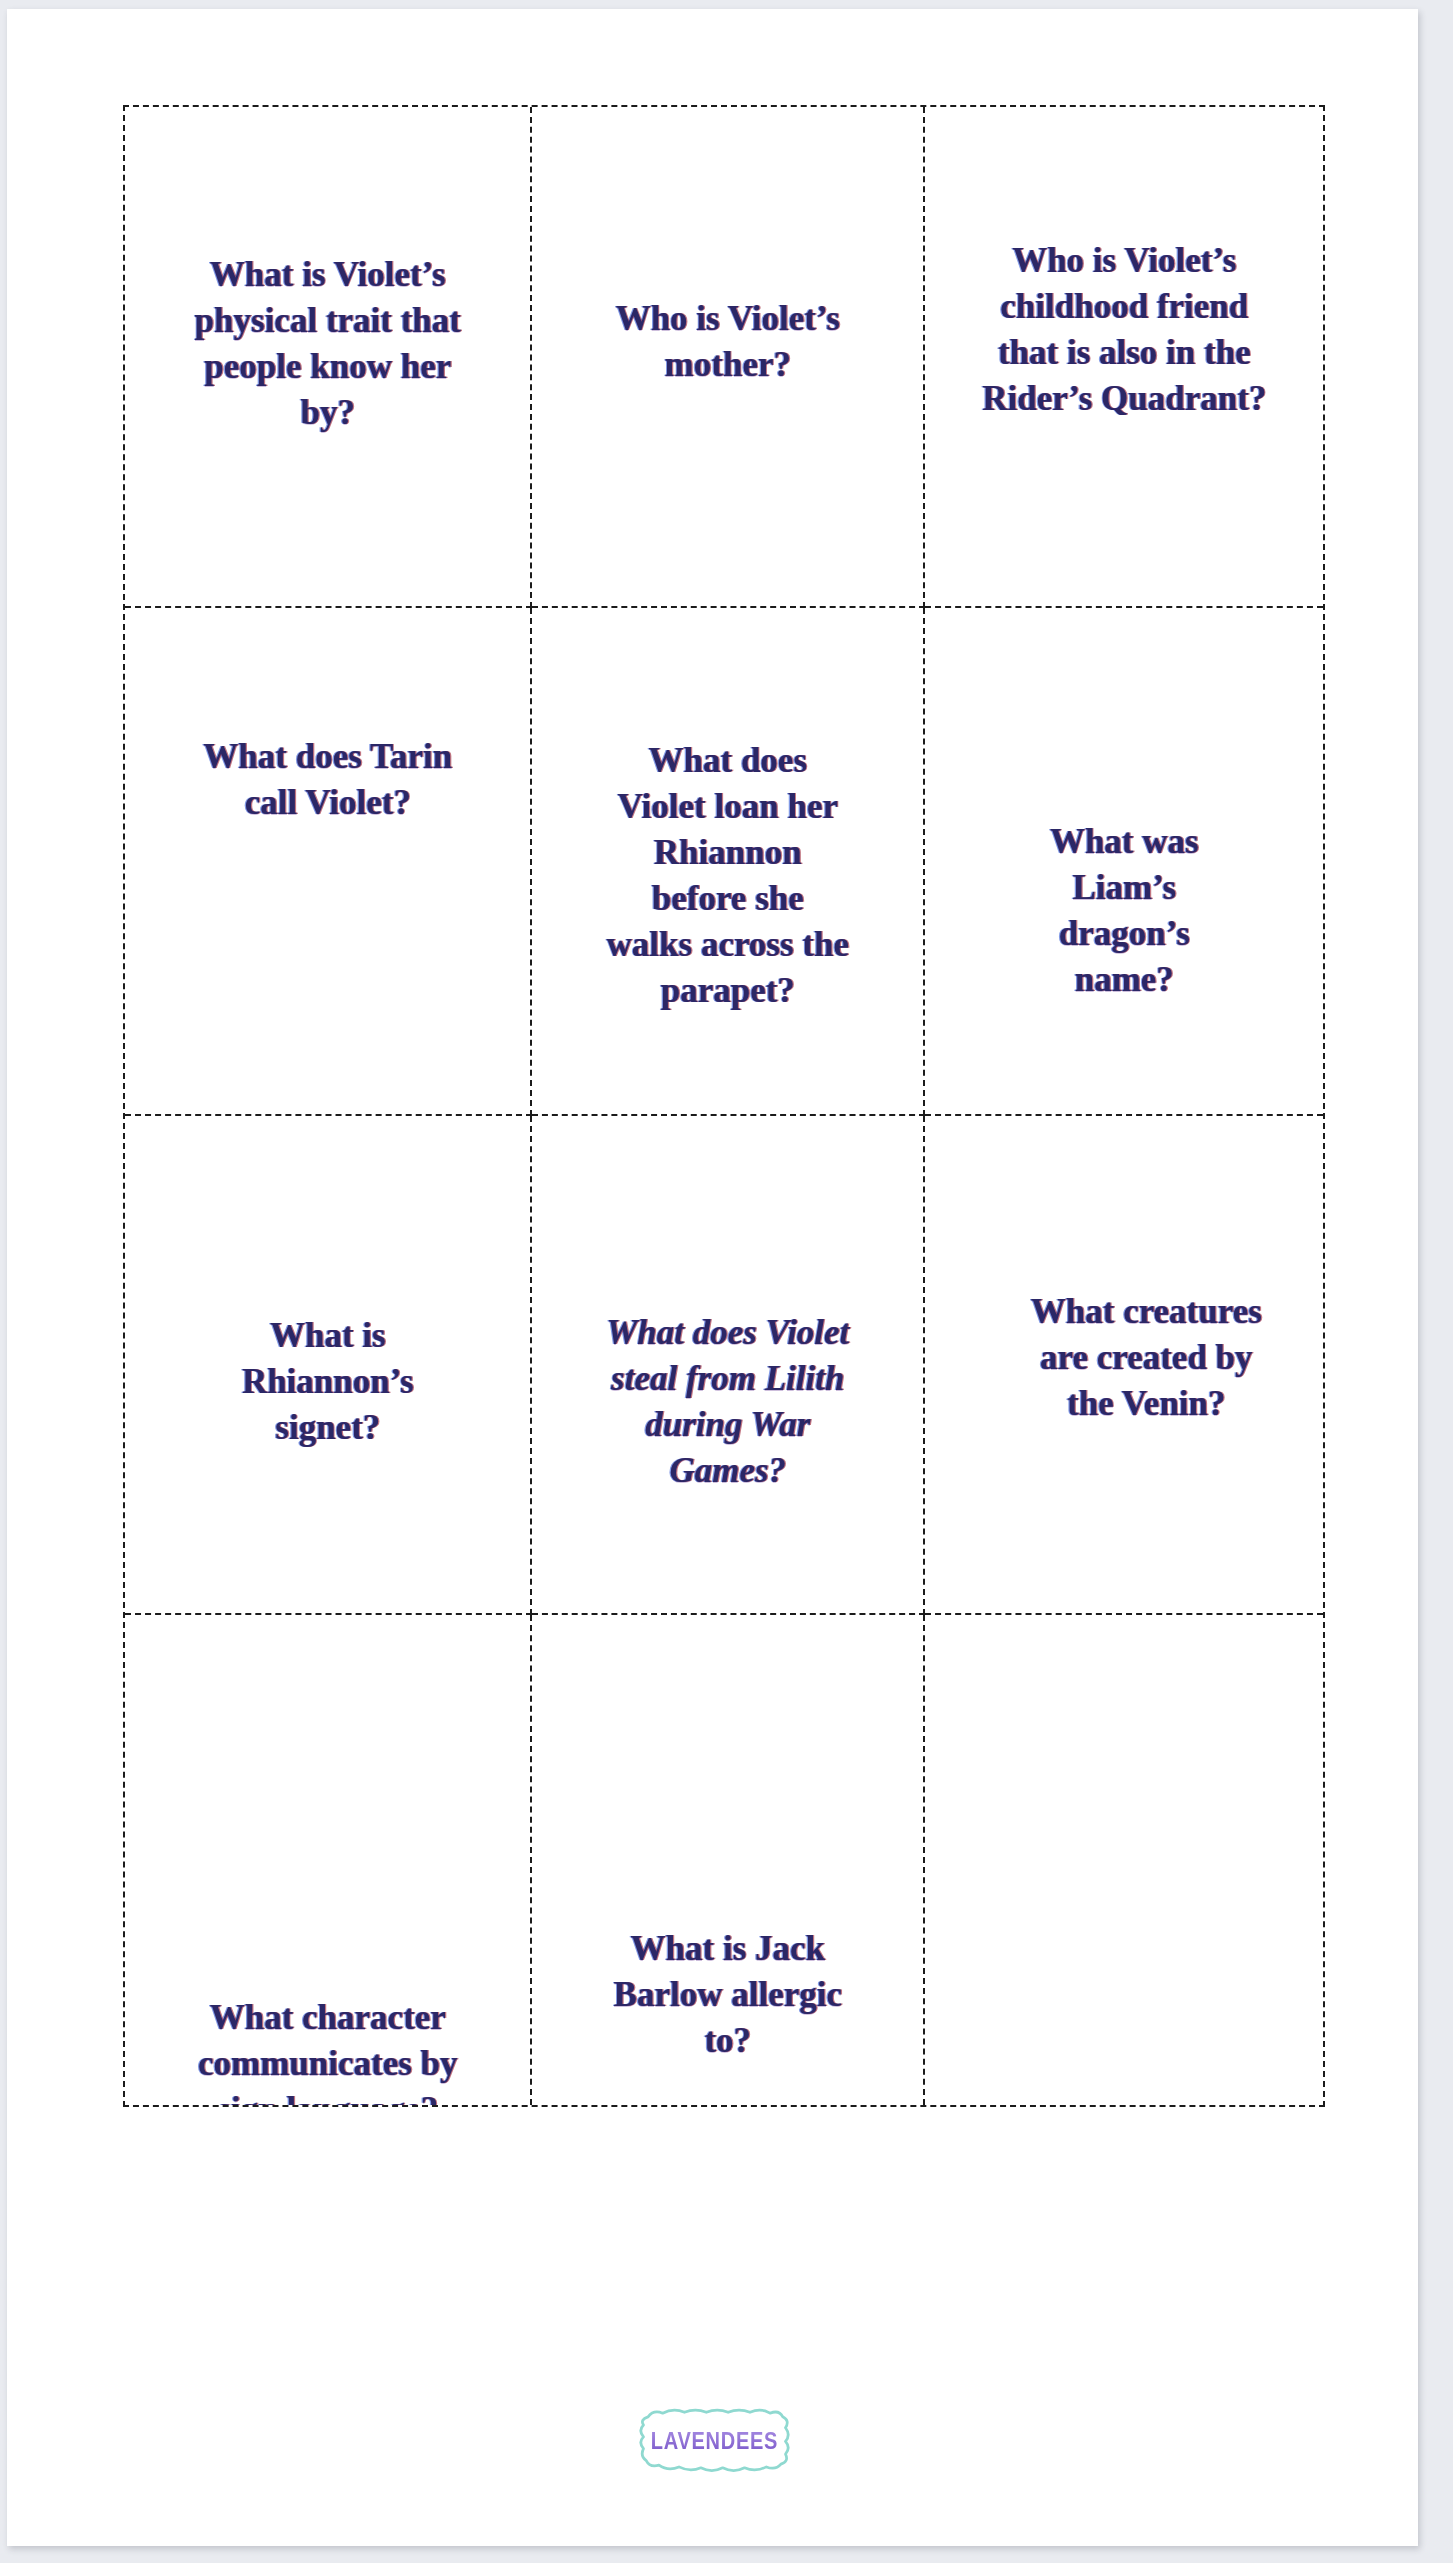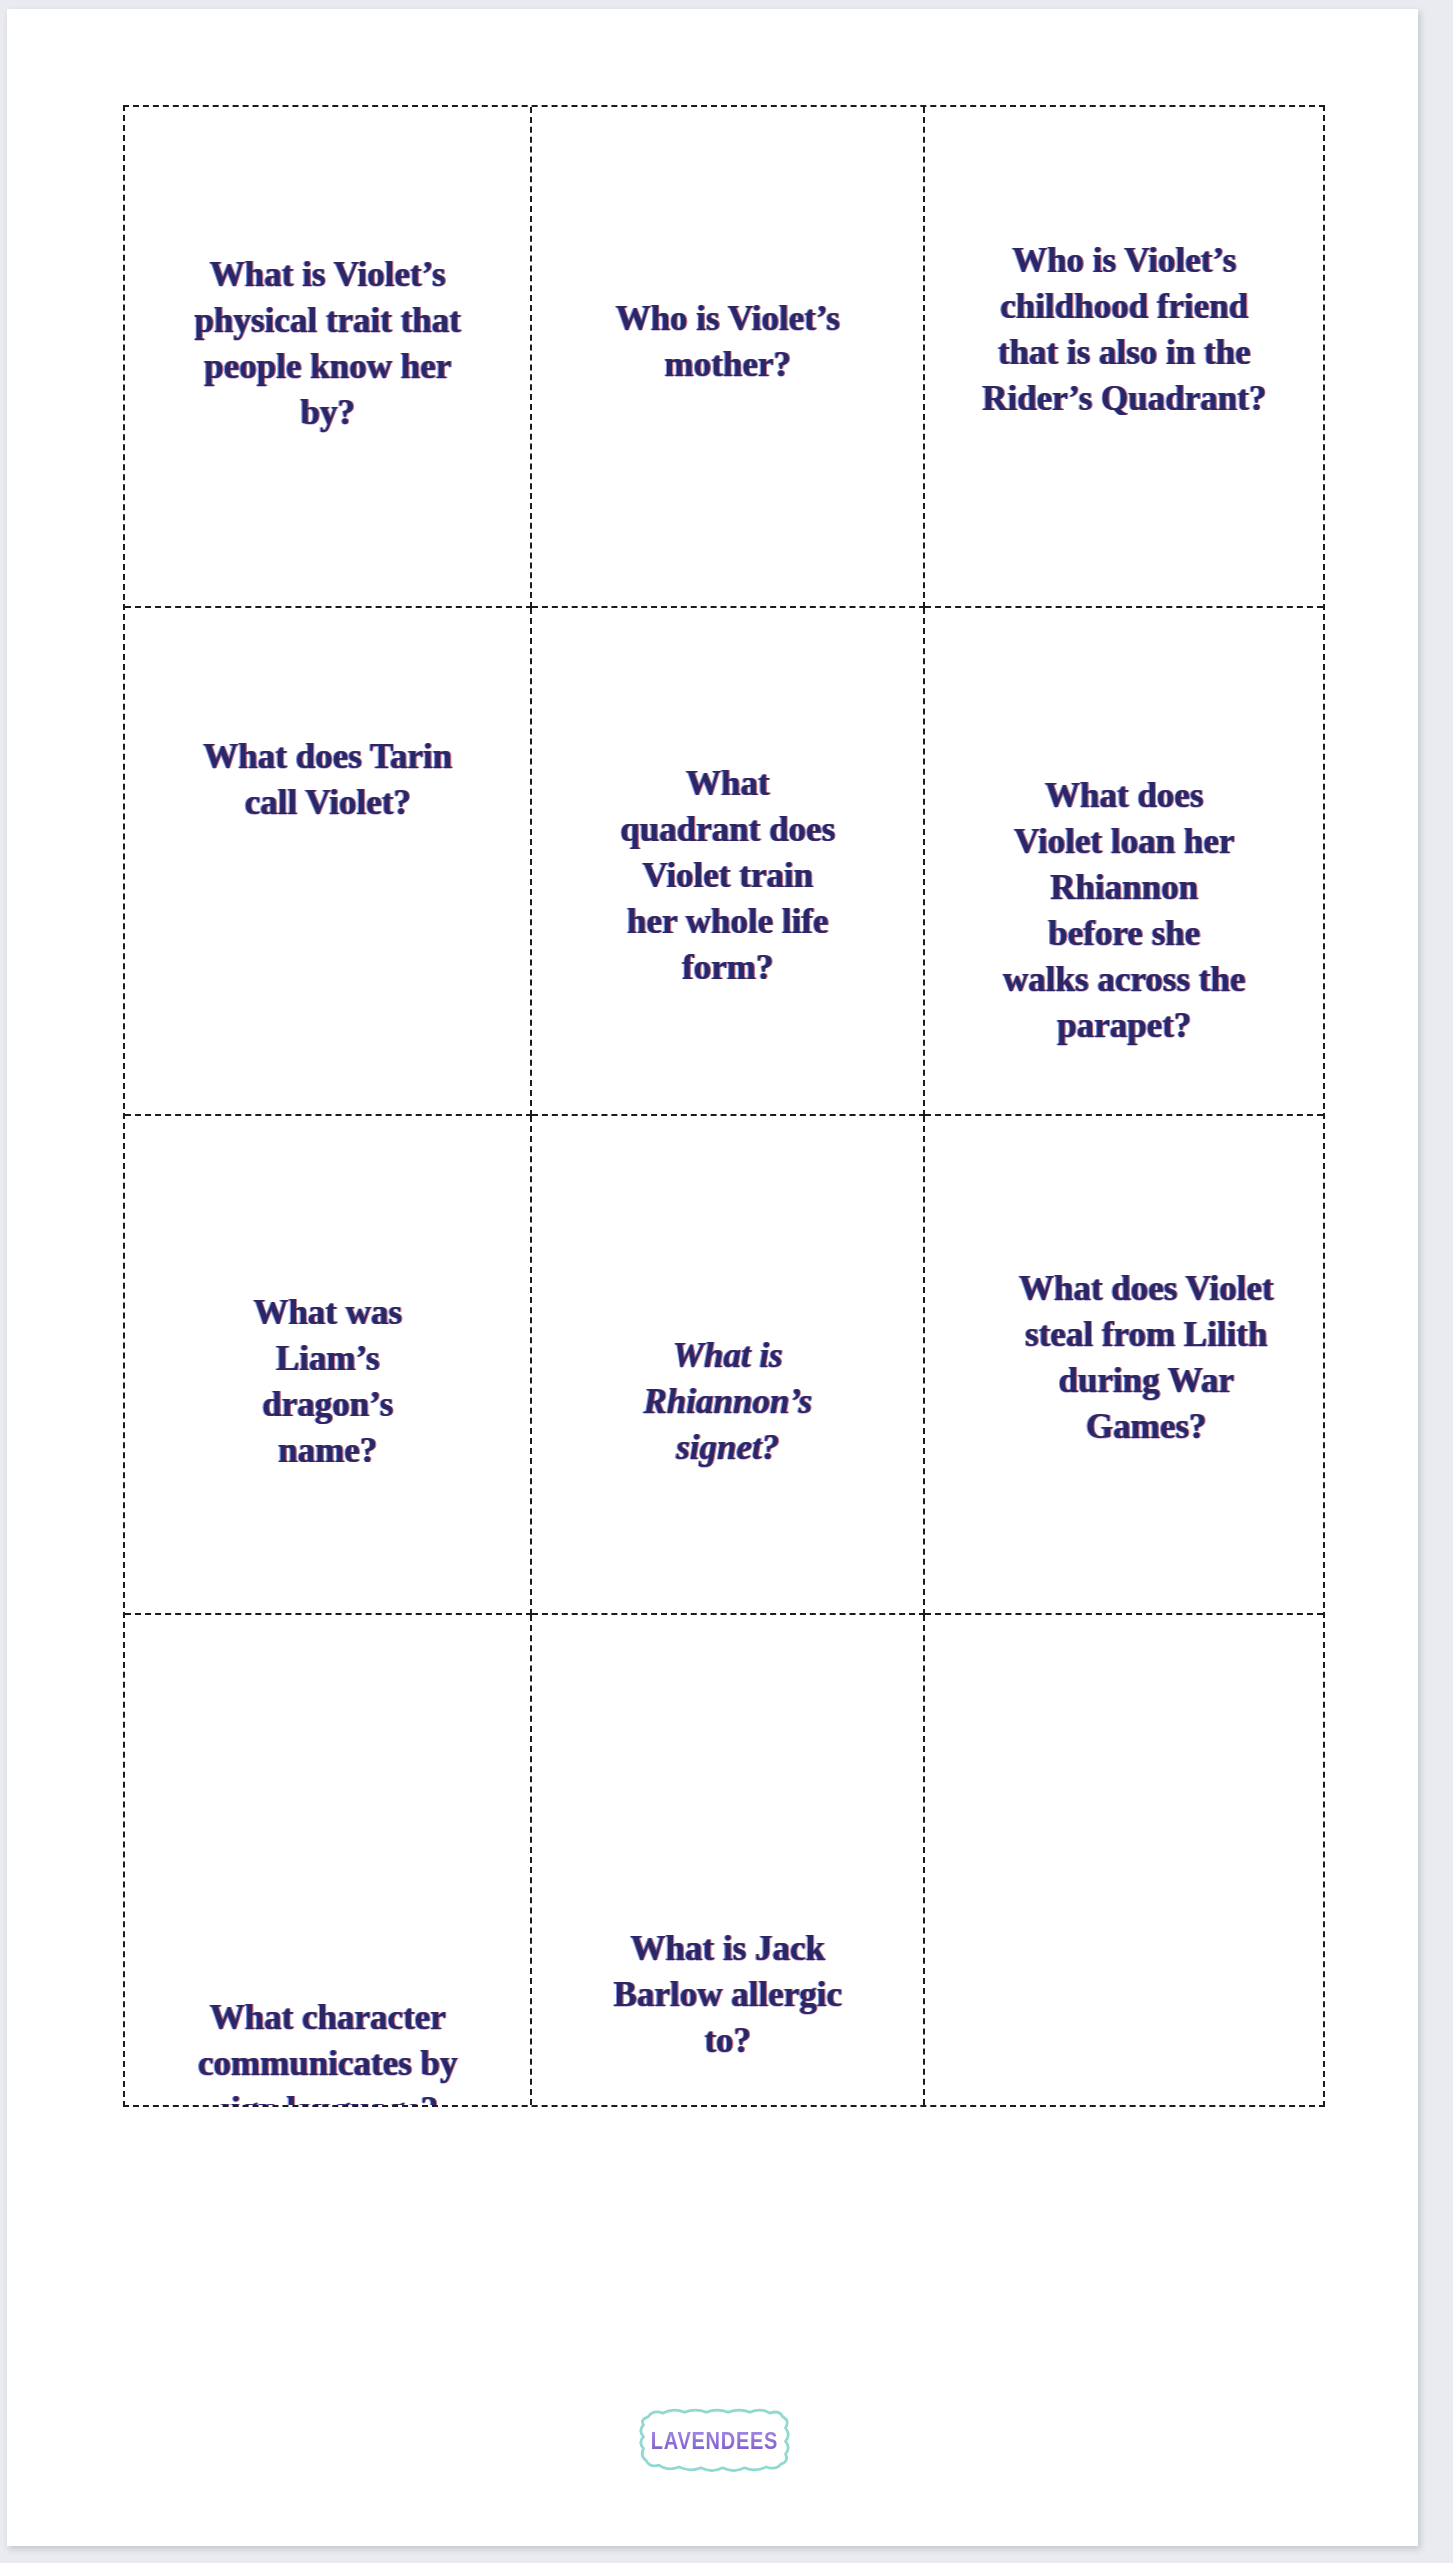--- a/index.html
+++ b/index.html
@@ -86,27 +86,20 @@
         <p class="q">Who is Violet’s
 childhood friend
 that is also in the
 Rider’s Quadrant?</p>
       </div>
     <div class="cell">
         <p class="q">What does Tarin
 call Violet?</p>
       </div>
     <div class="cell">
-        <p class="q">What
-quadrant does
-Violet train
-her whole life
-form?</p>
-      </div>
-    <div class="cell">
         <p class="q">What does
 Violet loan her
 Rhiannon
 before she
 walks across the
 parapet?</p>
       </div>
     <div class="cell">
         <p class="q">What was
 Liam’s
@@ -116,20 +109,25 @@
     <div class="cell">
         <p class="q">What is
 Rhiannon’s
 signet?</p>
       </div>
     <div class="cell">
         <p class="q">What does Violet
 steal from Lilith
 during War
 Games?</p>
+      </div>
+    <div class="cell">
+        <p class="q">What creatures
+are created by
+the Venin?</p>
       </div>
     <div class="cell">
         <p class="q">What character
 communicates by
 sign language?</p>
       </div>
     <div class="cell">
         <p class="q">What is Jack
 Barlow allergic
 to?</p>

